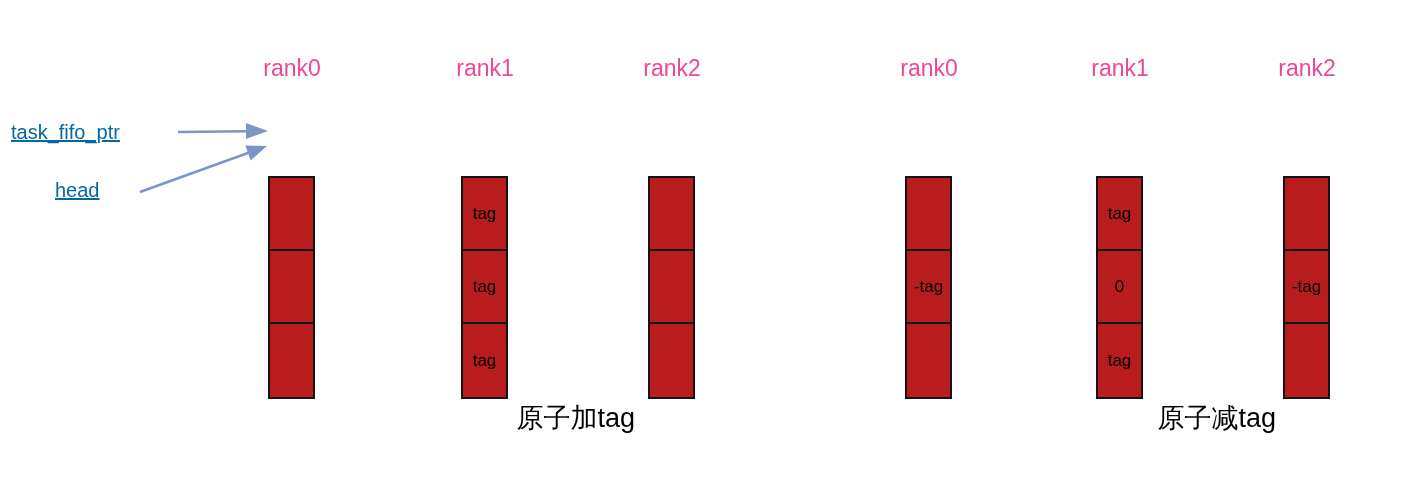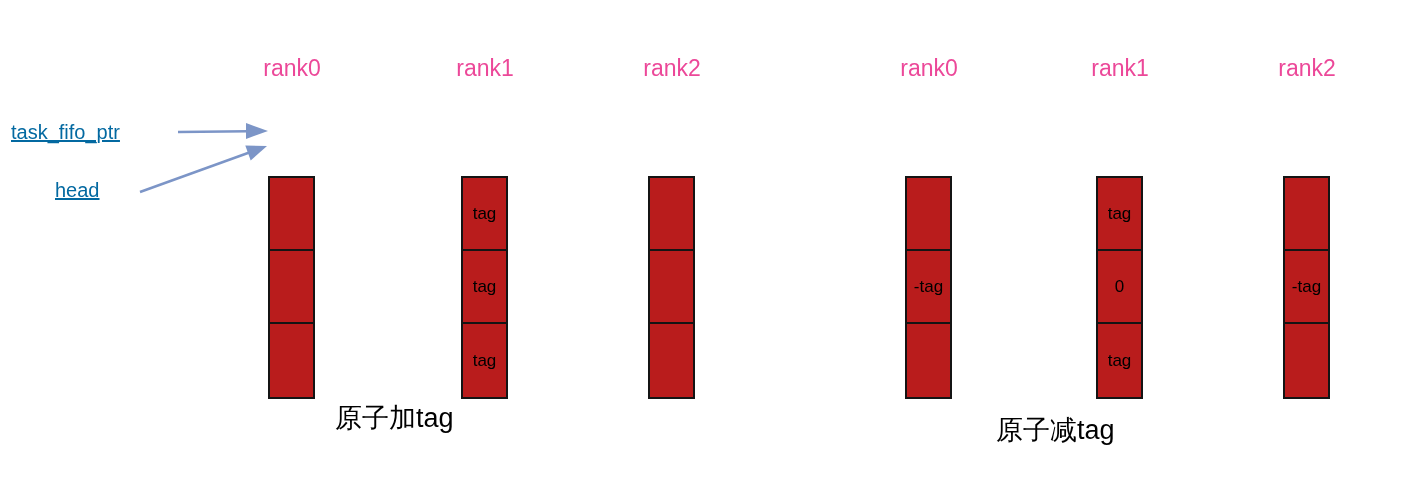--- a/index.html
+++ b/index.html
@@ -71,27 +71,27 @@
     left: 130px;
     top: 115px;
     width: 150px;
     height: 100px;
   }
 
   .caption {
     position: absolute;
     top: 402px;
     width: 300px;
-    text-align: left;
+    text-align: right;
     font-size: 27px;
     line-height: 1.2;
     color: #000000;
   }
   .cap-0 { left: 335px; }
-  .cap-1 { left: 996px; margin-top: 12px; }
+  .cap-1 { left: 976px; }
 </style>
 </head>
 <body>
 
 <div class="canvas">
 
   <div class="ptr-label ptr-task">task_fifo_ptr</div>
   <div class="ptr-label ptr-head">head</div>
 
   <svg class="arrows" viewBox="0 0 150 100">

